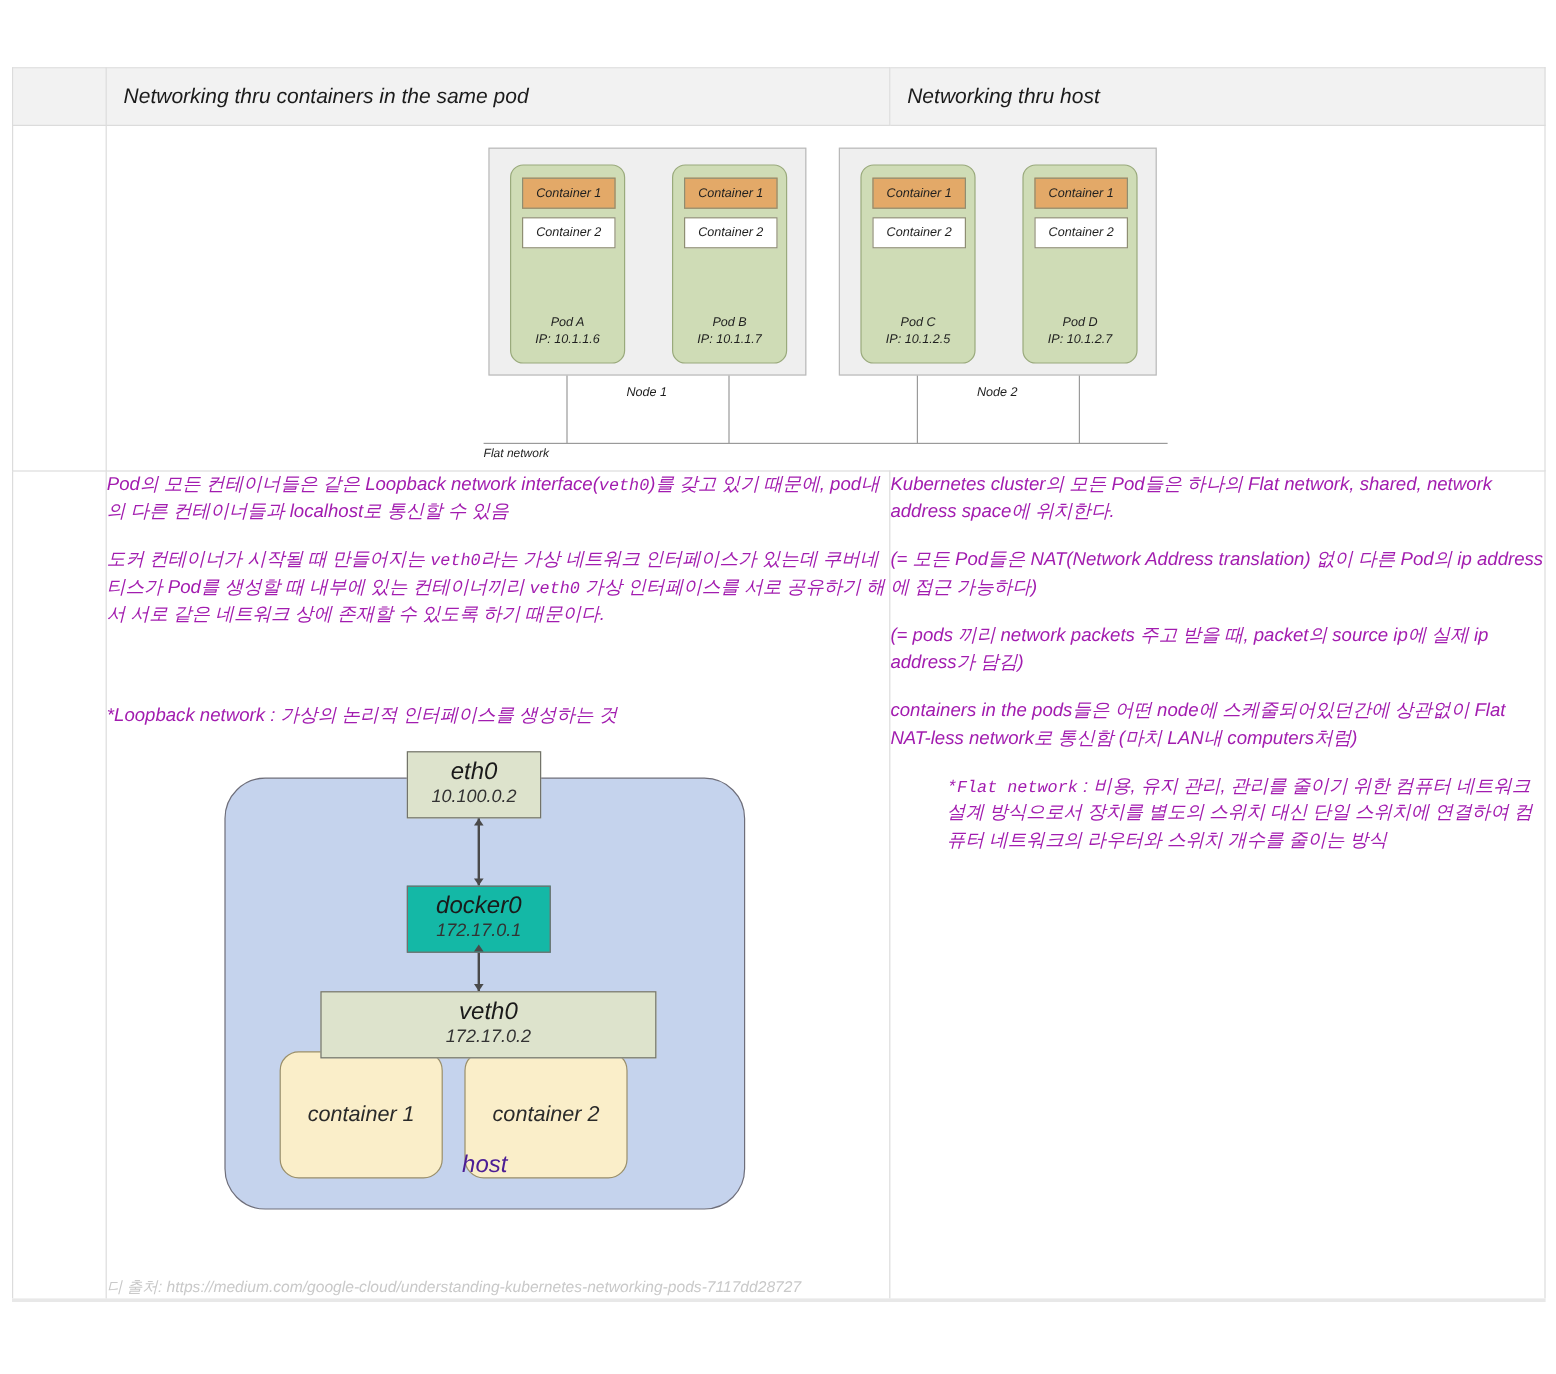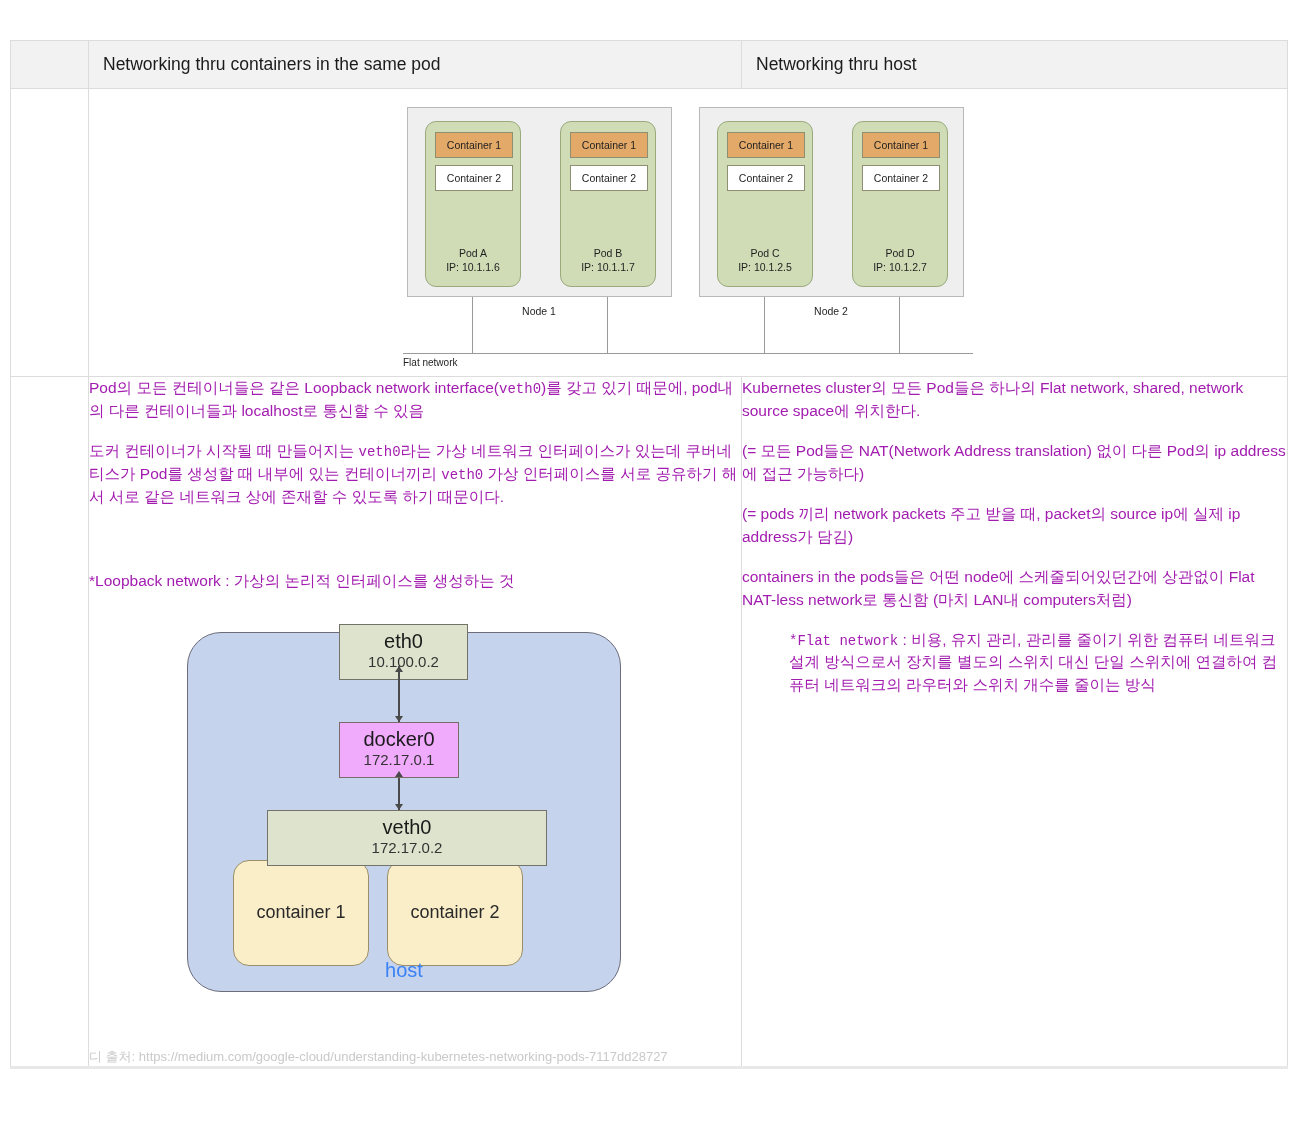--- a/index.html
+++ b/index.html
@@ -3,21 +3,21 @@
 <meta charset="utf-8">
 <style>
   * { box-sizing: border-box; }
   html, body {
     margin: 0; padding: 0;
     background: #ffffff;
     font-family: "Liberation Sans", sans-serif;
   }
   body { width: 1297px; height: 1145px; overflow: hidden; }
 
-  .page { width: 1297px; height: 1145px; position: relative; padding-top: 40px; }
+  .page { width: 1297px; height: 1145px; position: relative; padding-top: 56px; font-style: italic; }
 
   table.matrix {
     border-collapse: collapse;
     table-layout: fixed;
     width: 1277px;
     margin-left: 10px;
     border-bottom: 3px solid #e8e8e8;
   }
   table.matrix col.c-spacer { width: 78px; }
   table.matrix col.c-left   { width: 653px; }
@@ -152,43 +152,42 @@
     top: 22px;
     width: 434px;
     height: 360px;
     background: #c5d3ed;
     border: 1px solid #6e6e7a;
     border-radius: 34px;
   }
   .host-label {
     position: absolute;
     left: 8px;
-    top: 349px;
+    top: 334px;
     width: 434px;
     text-align: center;
     font-size: 20px;
-    color: #3b82f6;
+    color: #4c1d95;
   }
   .nbox {
     position: absolute;
     border: 1px solid #73736a;
     text-align: center;
     line-height: 1.12;
     padding-top: 5px;
   }
   .nbox .nm { font-size: 20px; color: #1a1a1a; display: block; }
   .nbox .ip { font-size: 15px; color: #333333; display: block; margin-top: 2px; }
   .nbox.eth0 {
-    left: 160px; top: 0; width: 129px; height: 56px;
+    left: 160px; top: 0; width: 112px; height: 56px;
     background: #dde3cc;
-    margin-top: 14px;
   }
   .nbox.docker0 {
     left: 160px; top: 112px; width: 120px; height: 56px;
-    background: #f0abfc; border-color: #7a6a6a;
+    background: #14b8a6; border-color: #7a6a6a;
   }
   .nbox.veth0 {
     left: 88px; top: 200px; width: 280px; height: 56px;
     background: #dde3cc;
   }
   .cbox {
     position: absolute;
     top: 250px;
     width: 136px;
     height: 106px;
@@ -344,21 +343,21 @@
               <span class="ip">172.17.0.2</span>
             </div>
 
             <div class="host-label">host</div>
           </div>
 
           <p class="source-note">디 출처: https://medium.com/google-cloud/understanding-kubernetes-networking-pods-7117dd28727</p>
         </td>
 
         <td class="text-cell">
-          <p class="para">Kubernetes cluster의 모든 Pod들은 하나의 Flat network, shared, network source space에 위치한다.</p>
+          <p class="para">Kubernetes cluster의 모든 Pod들은 하나의 Flat network, shared, network address space에 위치한다.</p>
           <p class="para">(= 모든 Pod들은 NAT(Network Address translation) 없이 다른 Pod의 ip address에 접근 가능하다)</p>
           <p class="para">(= pods 끼리 network packets 주고 받을 때, packet의 source ip에 실제 ip address가 담김)</p>
           <p class="para">containers in the pods들은 어떤 node에 스케줄되어있던간에 상관없이 Flat NAT-less network로 통신함 (마치 LAN내 computers처럼)</p>
           <p class="para"><span class="mono">*Flat network</span><span> : 비용, 유지 관리, 관리를 줄이기 위한 컴퓨터 네트워크 설계 방식으로서 장치를 별도의 스위치 대신 단일 스위치에 연결하여 컴퓨터 네트워크의 라우터와 스위치 개수를 줄이는 방식</span></p>
         </td>
       </tr>
     </tbody>
   </table>
 </div>
 

